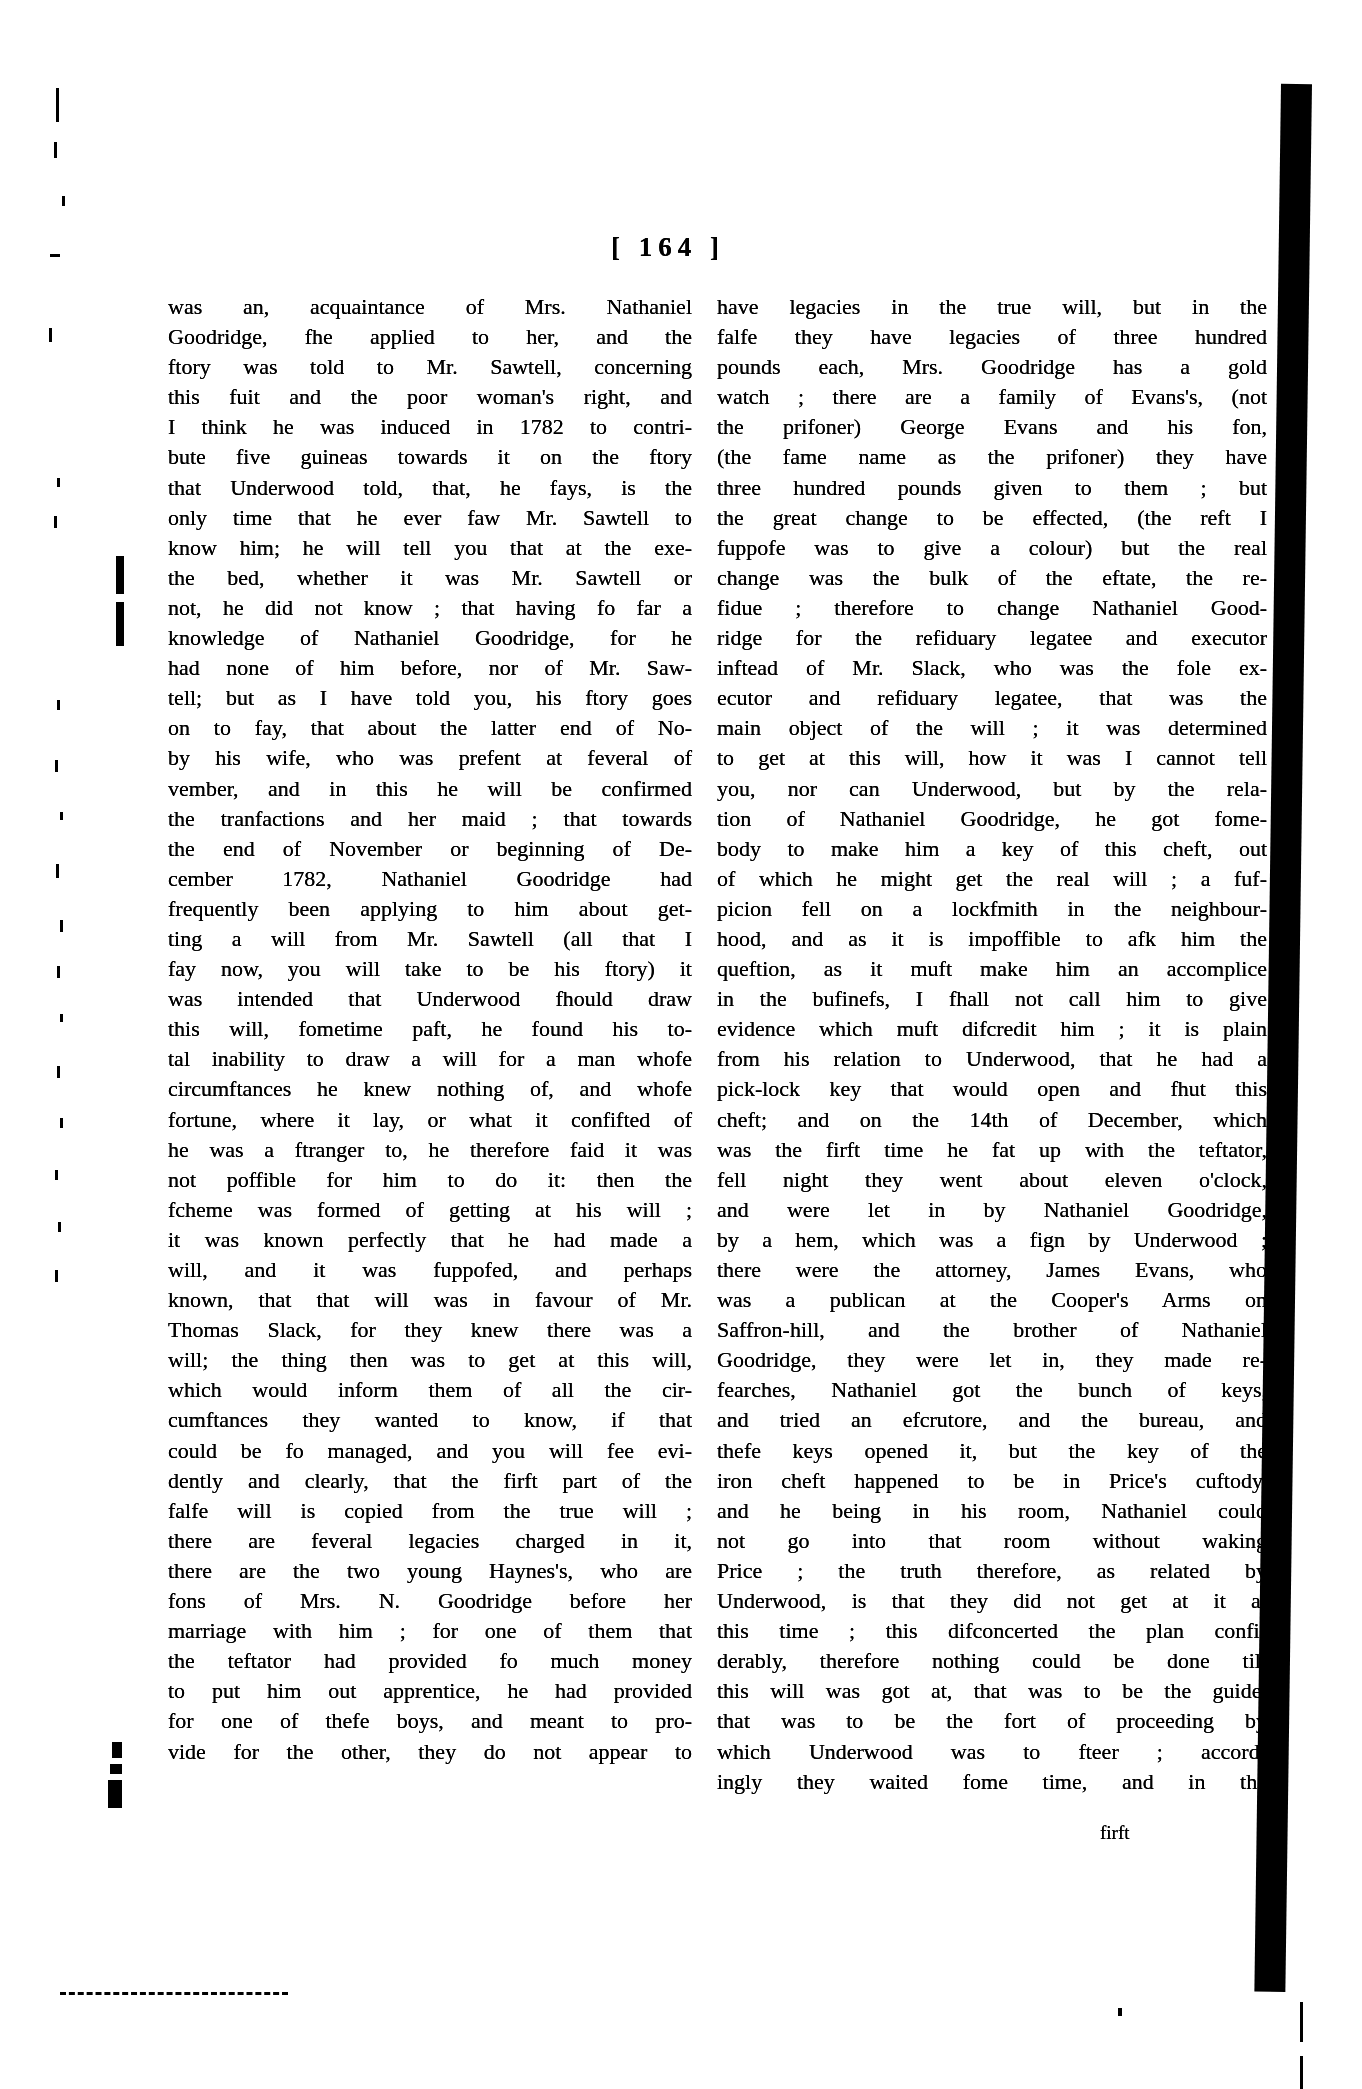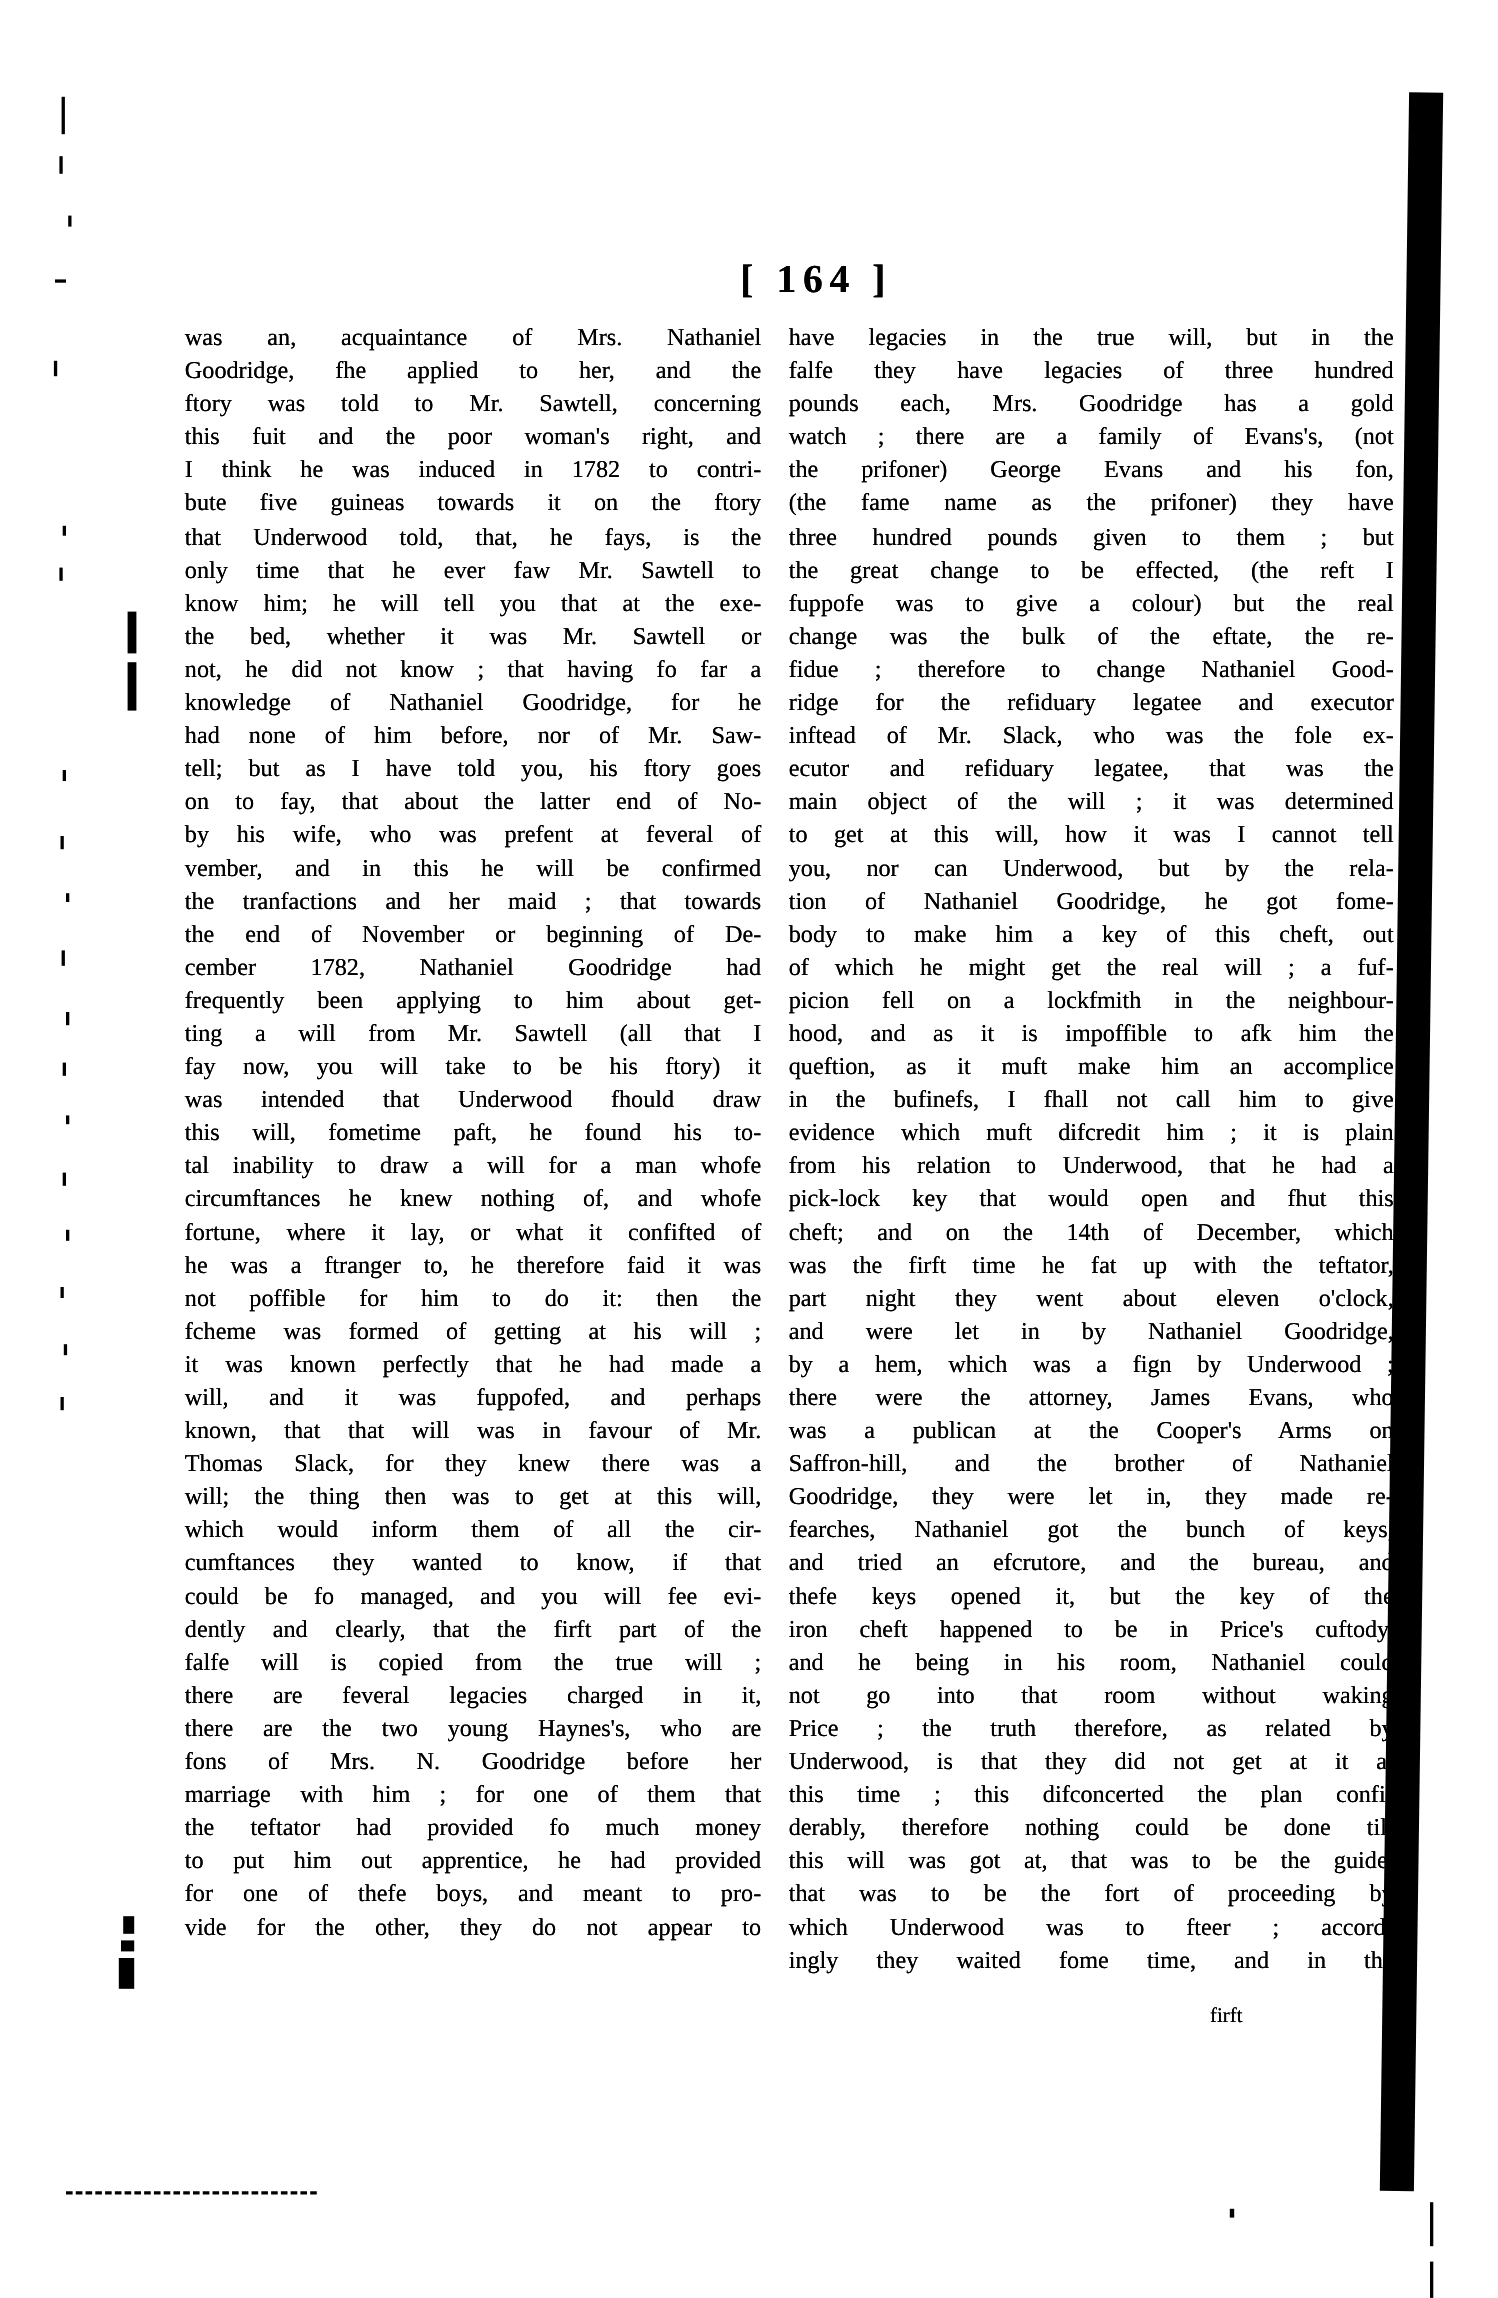--- a/index.html
+++ b/index.html
@@ -10,22 +10,22 @@
     background: #ffffff;
     overflow: hidden;
     font-family: "Liberation Serif", "DejaVu Serif", serif;
     color: #000;
   }
   .page-number {
     position: absolute;
     top: 232px;
     left: 611px;
     width: 200px;
-    text-align: right;
-    font-size: 36px;
+    text-align: left;
+    font-size: 27px;
     letter-spacing: 6px;
     font-weight: bold;
     text-shadow: 0 0 0.5px #000;
   }
   .text-col {
     position: absolute;
     top: 292px;
     font-size: 22px;
     text-shadow: 0 0 0.6px #000;
   }
@@ -148,21 +148,21 @@
       <div class="line">of which he might get the real will ; a fuf-</div>
       <div class="line">picion fell on a lockfmith in the neighbour-</div>
       <div class="line">hood, and as it is impoffible to afk him the</div>
       <div class="line">queftion, as it muft make him an accomplice</div>
       <div class="line">in the bufinefs, I fhall not call him to give</div>
       <div class="line">evidence which muft difcredit him ; it is plain</div>
       <div class="line">from his relation to Underwood, that he had a</div>
       <div class="line">pick-lock key that would open and fhut this</div>
       <div class="line">cheft; and on the 14th of December, which</div>
       <div class="line">was the firft time he fat up with the teftator,</div>
-      <div class="line">part night they went about eleven o'clock,</div>
+      <div class="line">fell night they went about eleven o'clock,</div>
       <div class="line">and were let in by Nathaniel Goodridge,</div>
       <div class="line">by a hem, which was a fign by Underwood ;</div>
       <div class="line">there were the attorney, James Evans, who</div>
       <div class="line">was a publican at the Cooper's Arms on</div>
       <div class="line">Saffron-hill, and the brother of Nathaniel</div>
       <div class="line">Goodridge, they were let in, they made re-</div>
       <div class="line">fearches, Nathaniel got the bunch of keys,</div>
       <div class="line">and tried an efcrutore, and the bureau, and</div>
       <div class="line">thefe keys opened it, but the key of the</div>
       <div class="line">iron cheft happened to be in Price's cuftody,</div>

